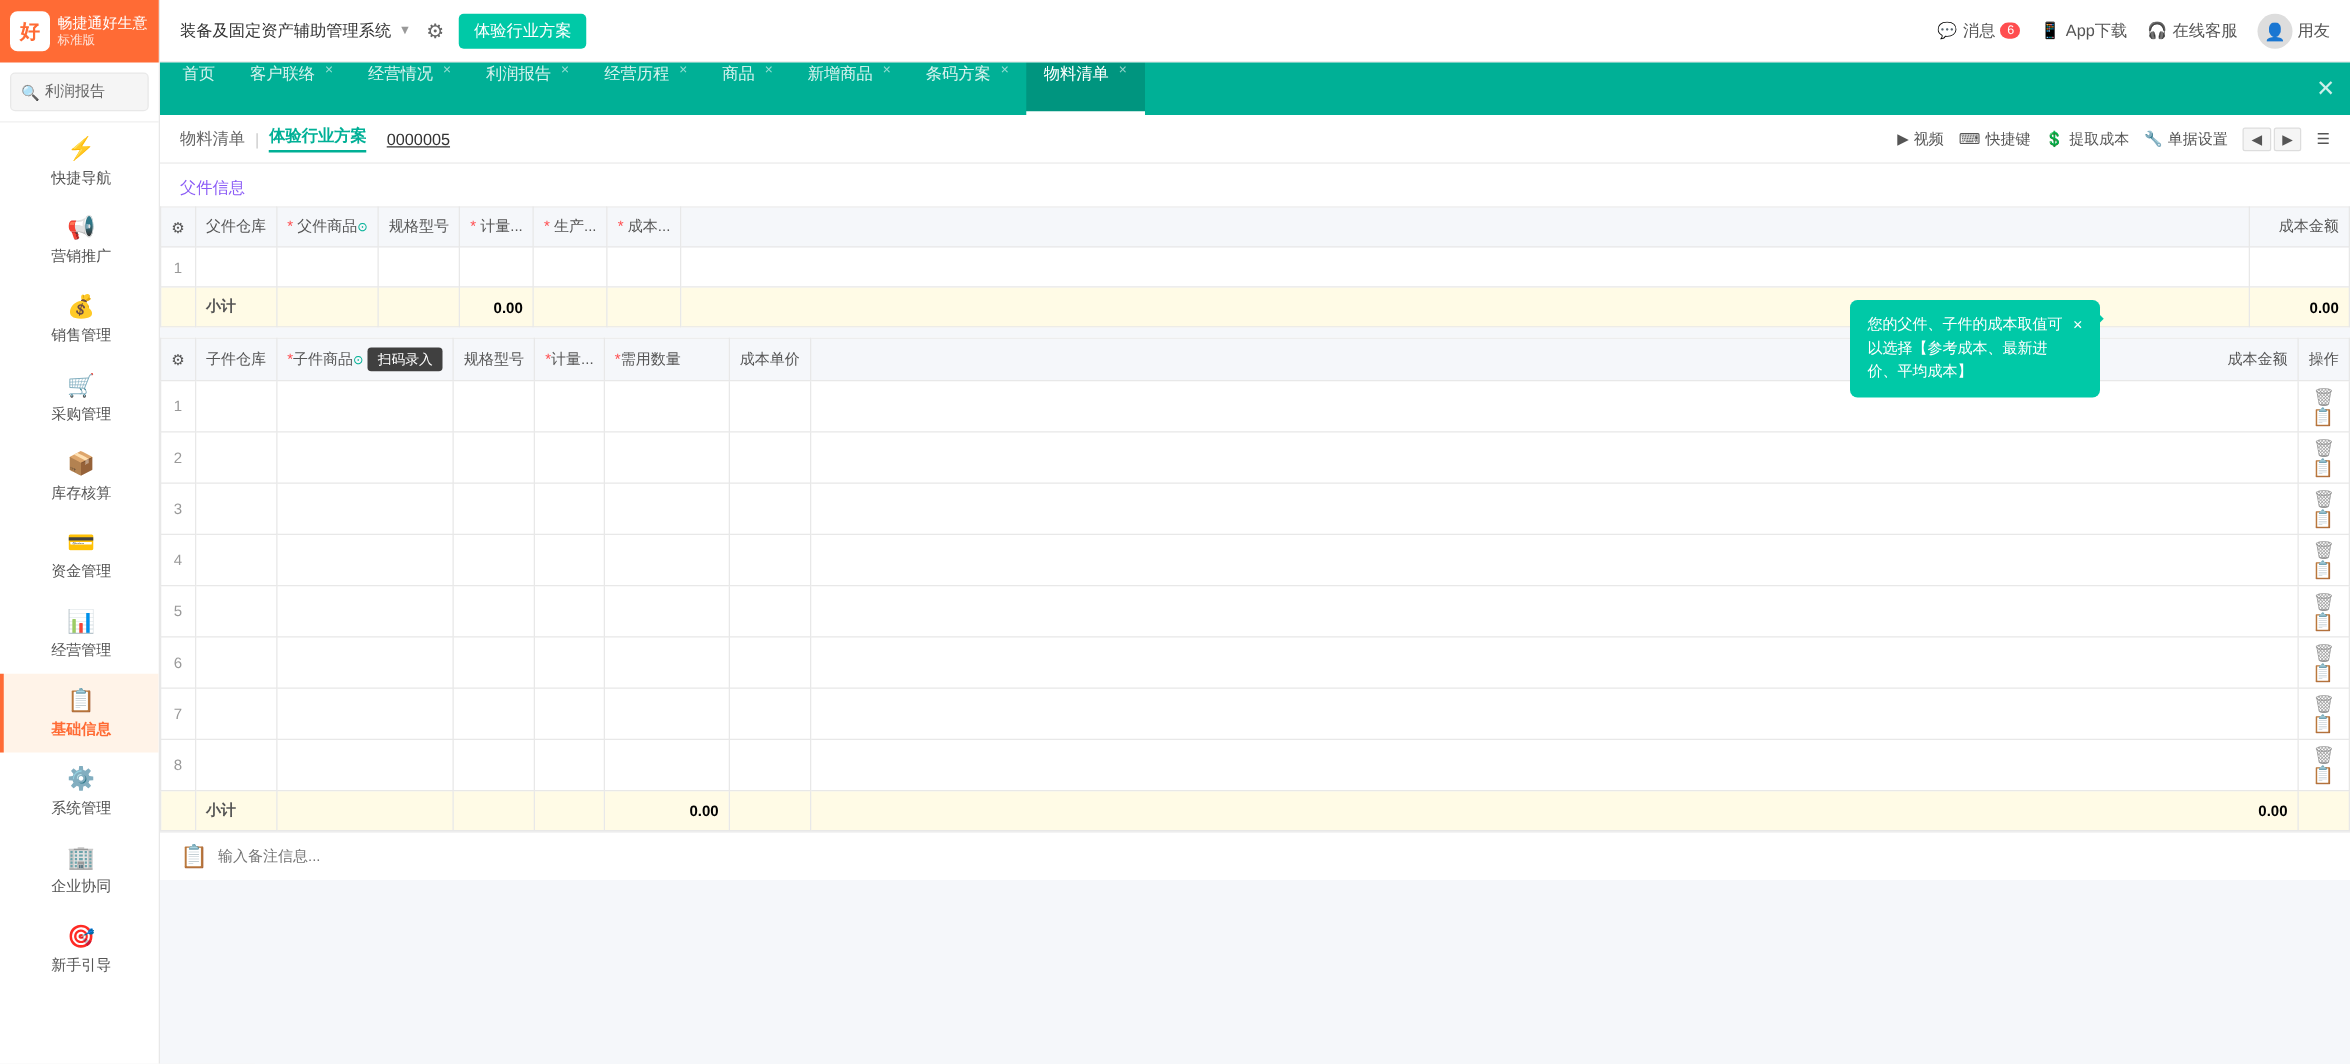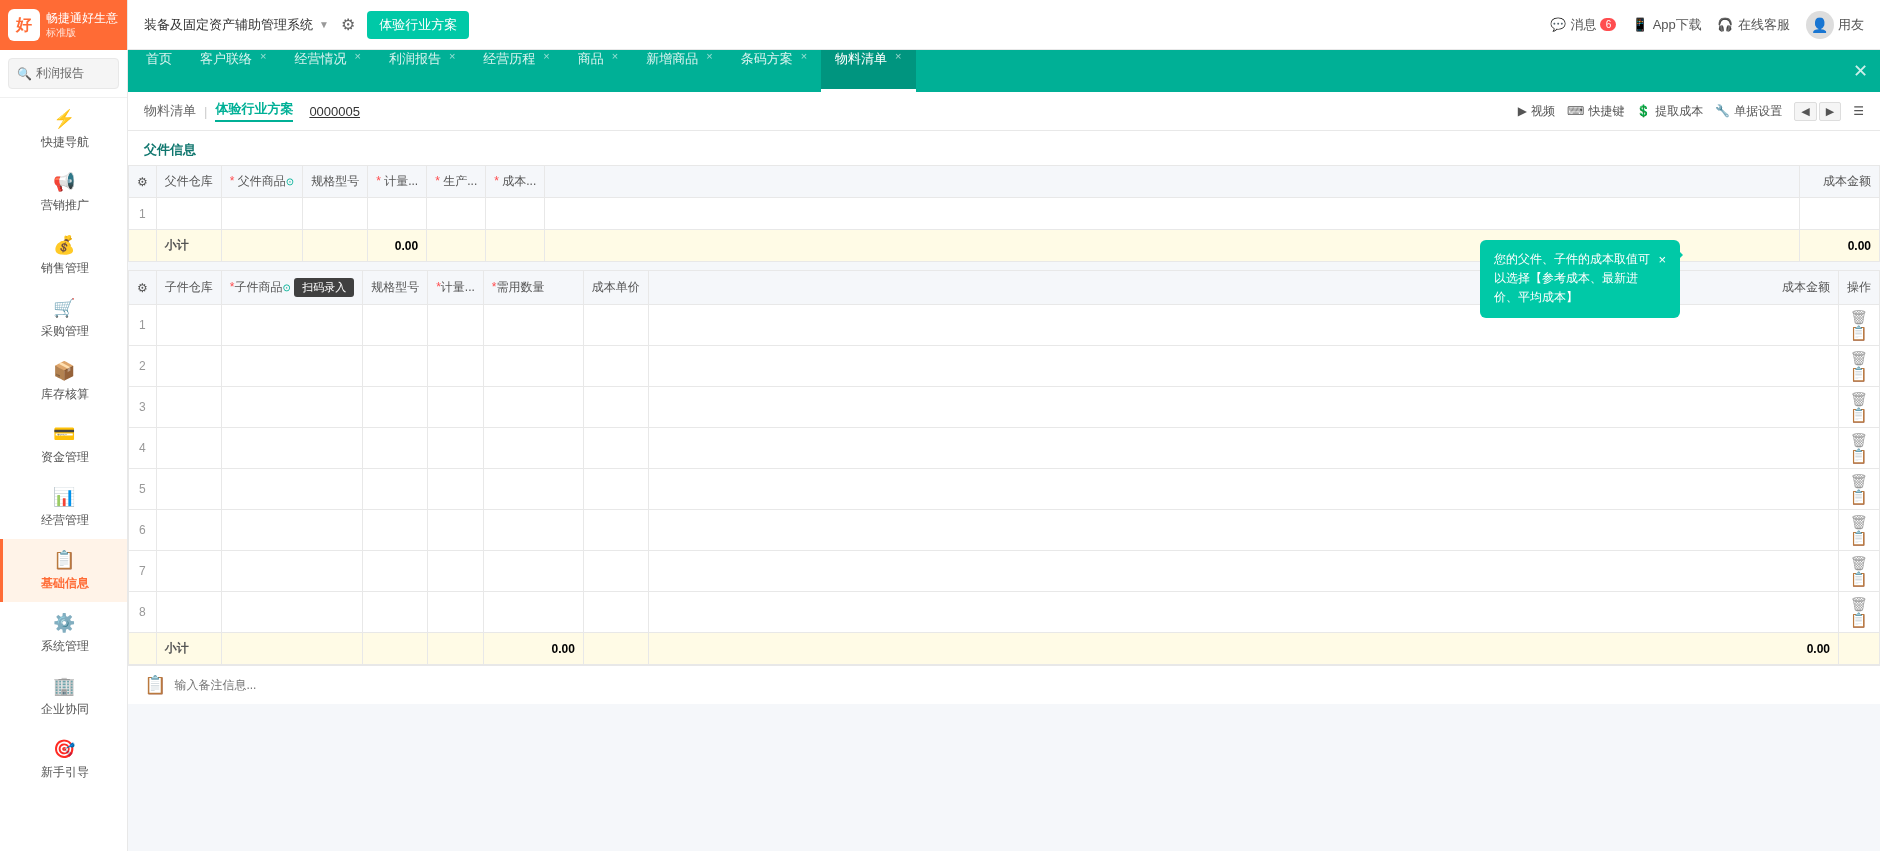--- a/index.html
+++ b/index.html
@@ -106,21 +106,21 @@
     .page-content { flex: 1; overflow-y: auto; background: #f5f7fa; padding: 0; }
     .page-header-tab { color: #666; cursor: pointer; }
     .page-header-tab.active { color: #00b096; font-weight: bold; border-bottom: 2px solid #00b096; padding-bottom: 2px; }
     .page-header-code { color: #333; margin-left: 8px; text-decoration: underline; }
     .page-toolbar-item { display: flex; align-items: center; gap: 4px; cursor: pointer; color: #555; }
 
     
     .section { background: #fff; margin: 0; }
     .section-title {
       padding: 10px 16px 6px;
-      font-size: 13px; font-weight: bold; color: #0f766e;
+      font-size: 13px; font-weight: normal; color: #8b5cf6;
     }
 
     
     .data-table { width: 100%; border-collapse: collapse; font-size: 12px; }
     .data-table th {
       background: #f5f7fa; border: 1px solid #e8e8e8;
       padding: 7px 8px; text-align: left; color: #555; font-weight: normal;
       white-space: nowrap;
     }
     .data-table th.required::before { content: '* '; color: #ff4d4f; }

